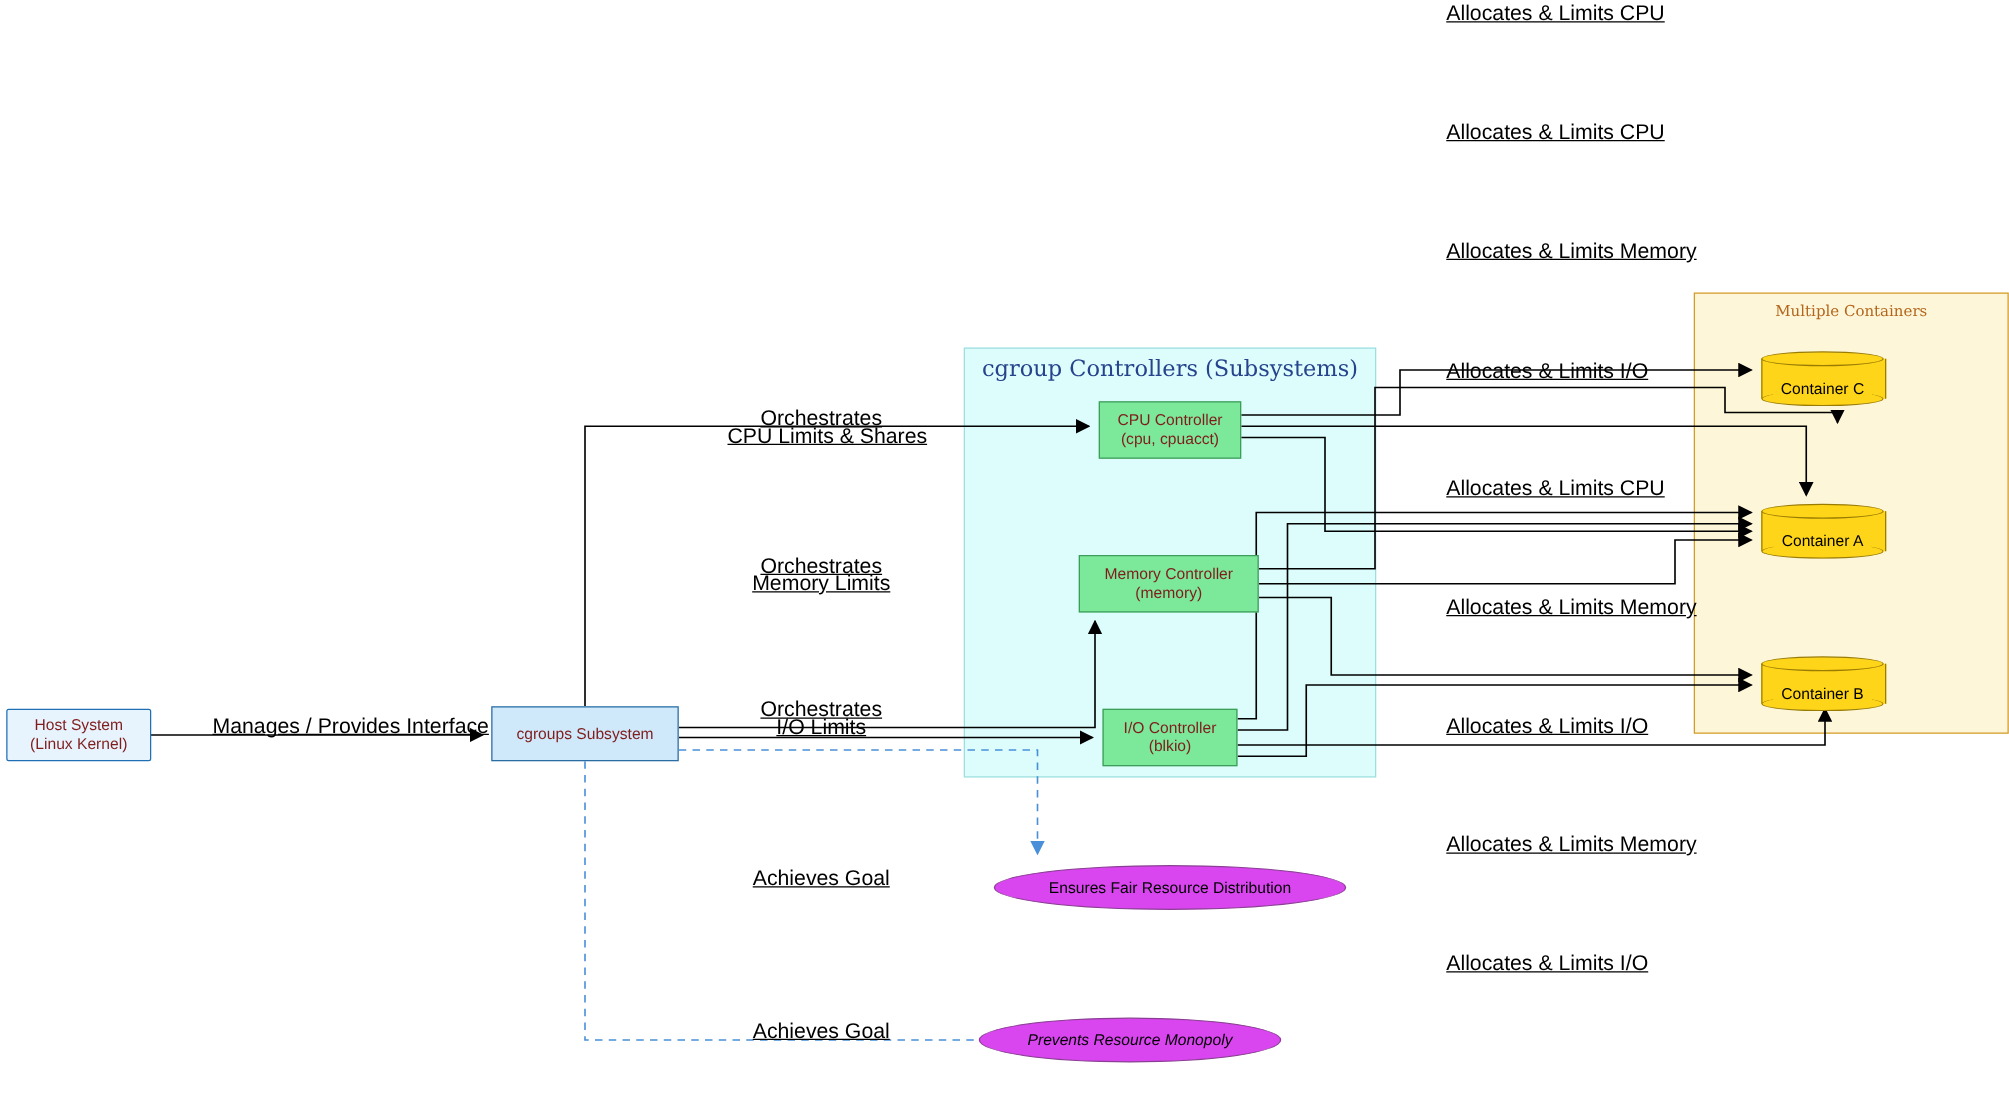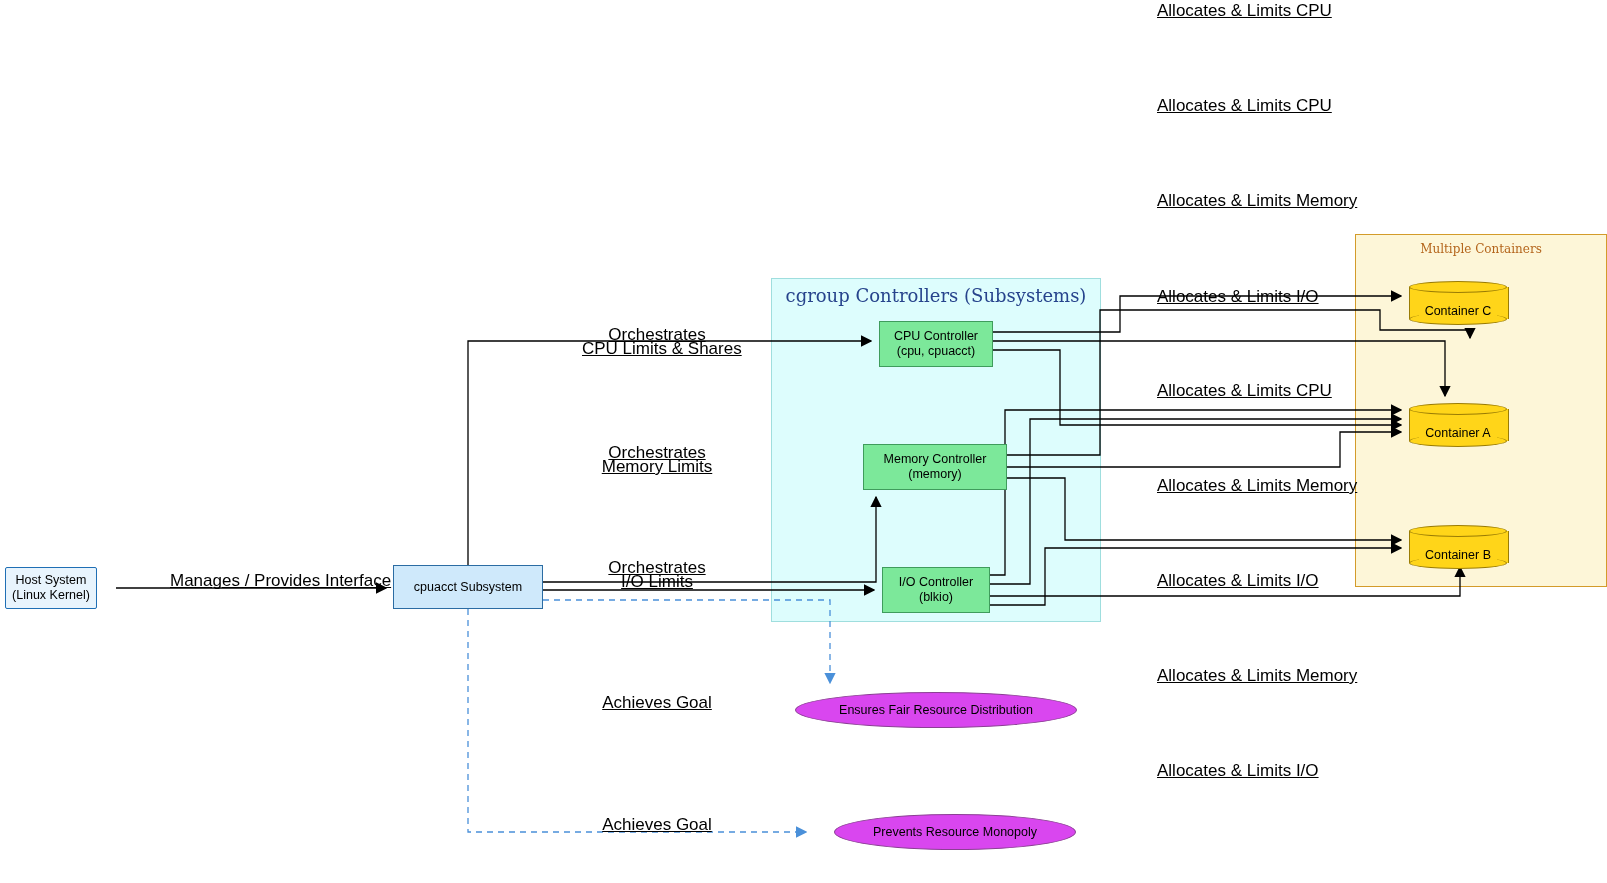--- a/index.html
+++ b/index.html
@@ -1,43 +1,43 @@
 <!DOCTYPE html>
 <html><head>
 <meta charset="utf-8">
 <style>
   html,body{margin:0;padding:0;background:#ffffff;}
   body{width:1607px;height:883px;position:relative;font-family:"Liberation Sans",sans-serif;overflow:hidden;}
   .canvas{position:absolute;left:0;top:0;width:1607px;height:883px;}
   svg.layer{position:absolute;left:0;top:0;width:1607px;height:883px;}
   .lbl{position:absolute;font-size:17px;color:#000;white-space:pre;line-height:14px;text-align:center;text-decoration:underline;}
   .lbl.blue{color:#000000;}
-  .node{position:absolute;box-sizing:border-box;display:flex;flex-direction:column;align-items:center;justify-content:center;text-align:center;font-size:12.5px;line-height:15px;color:#000000;white-space:pre;}
-  .host{left:5px;top:567px;width:92px;height:42px;background:#e8f4fd;border:1.6px solid #1f6fb5;border-radius:2px;}
+  .node{position:absolute;box-sizing:border-box;display:flex;flex-direction:column;align-items:center;justify-content:center;text-align:center;font-size:12.5px;line-height:15px;color:#7f1d1d;white-space:pre;}
+  .host{left:5px;top:567px;width:116px;height:42px;background:#e8f4fd;border:1.6px solid #1f6fb5;border-radius:2px;}
   .cgsub{left:393px;top:565px;width:150px;height:44px;background:#cfe9fb;border:1.3px solid #2b6ca3;}
   .grp{position:absolute;box-sizing:border-box;}
   .grp-ctrl{left:771px;top:278px;width:330px;height:344px;background:#ddfdfd;border:1px solid #9fdede;}
   .grp-ctrl .gtitle{position:absolute;left:0;top:6px;width:100%;text-align:center;font-family:"DejaVu Serif",serif;font-size:18px;color:#26438c;}
   .grp-cont{left:1355px;top:234px;width:252px;height:353px;background:#fdf6d8;border:1.3px solid #d39b2a;}
   .grp-cont .gtitle{position:absolute;left:0;top:7px;width:100%;text-align:center;font-family:"DejaVu Serif",serif;font-size:12px;color:#b4651c;}
   .ctrl{background:#7ce89a;border:1.1px solid #3f9c5c;}
   .cpuc{left:879px;top:321px;width:114px;height:46px;}
   .memc{left:863px;top:444px;width:144px;height:46px;}
   .ioc{left:882px;top:567px;width:108px;height:46px;}
   .cyl{position:absolute;width:98px;height:44px;}
   .cyl .body{position:absolute;left:0;top:6px;width:98px;height:32px;background:#ffd519;border-left:1.1px solid #9a7c05;border-right:1.1px solid #9a7c05;}
   .cyl .top{position:absolute;left:0;top:0px;width:98px;height:12px;background:#ffd519;border:1.1px solid #9a7c05;border-radius:49px/6px;box-sizing:border-box;}
   .cyl .bot{position:absolute;left:0;top:32px;width:98px;height:12px;background:#ffd519;border:1.1px solid #9a7c05;border-radius:49px/6px;box-sizing:border-box;border-top:none;}
   .cyl .txt{position:absolute;left:0;top:0;width:98px;height:60px;display:flex;align-items:center;justify-content:center;font-size:12.5px;color:#000;z-index:3;}
   .contC{left:1409px;top:281px;}
   .contA{left:1409px;top:403px;}
   .contB{left:1409px;top:525px;}
   .ell{position:absolute;box-sizing:border-box;background:#d946ef;border:1.2px solid #8b3f94;border-radius:50%;display:flex;align-items:center;justify-content:center;font-size:12.5px;color:#000;}
   .ell1{left:795px;top:692px;width:282px;height:36px;}
-  .ell2{left:834px;top:814px;width:242px;height:36px;}
+  .ell2{left:783px;top:814px;width:242px;height:36px;font-style:italic;}
 </style>
 </head>
 <body>
 
 <div class="canvas">
 
   <div class="grp grp-ctrl">
     <div class="gtitle">cgroup Controllers (Subsystems)</div>
   </div>
   <div class="grp grp-cont">
@@ -79,21 +79,21 @@
     <g fill="none" stroke="#4a90d9" stroke-width="1.3" stroke-dasharray="6,5">
 
       <path d="M543,600 L830,600 L830,683" marker-end="url(#ahb)"></path>
 
       <path d="M468,609 L468,832 L806,832" marker-end="url(#ahb)"></path>
     </g>
   </svg>
 
   <div class="node host">Host System
 (Linux Kernel)</div>
-  <div class="node cgsub">cpuacct Subsystem</div>
+  <div class="node cgsub">cgroups Subsystem</div>
 
   <div class="node ctrl cpuc">CPU Controller
 (cpu, cpuacct)</div>
   <div class="node ctrl memc">Memory Controller
 (memory)</div>
   <div class="node ctrl ioc">I/O Controller
 (blkio)</div>
 
   <div class="cyl contC">
     <div class="body"></div>

